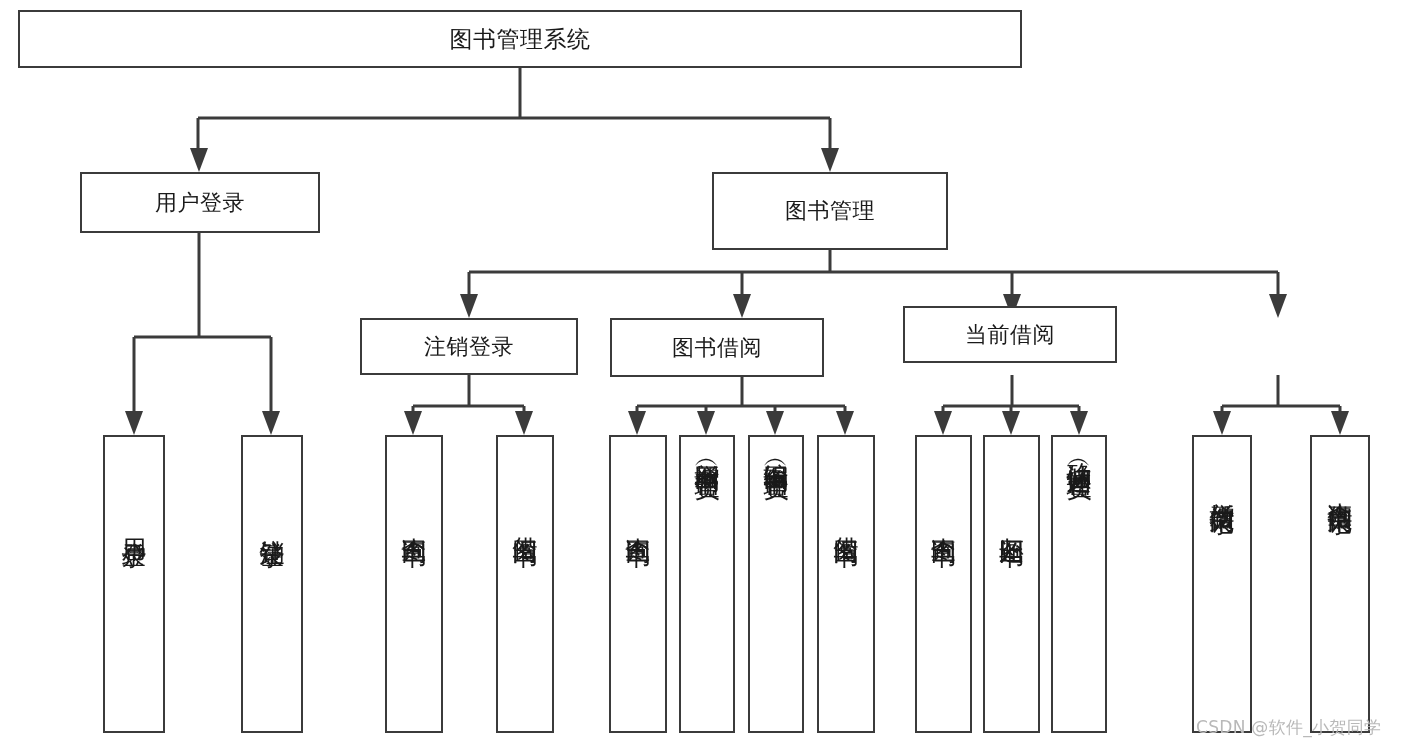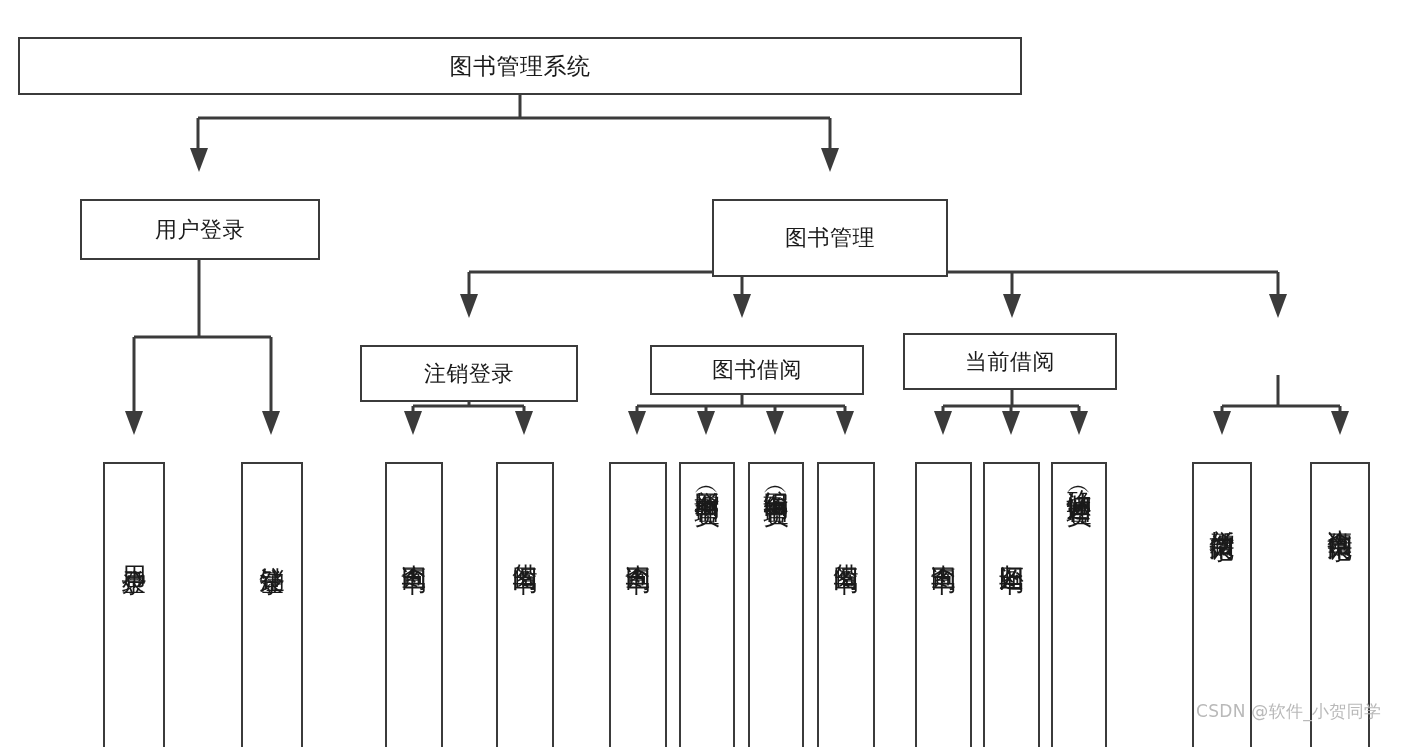--- a/index.html
+++ b/index.html
@@ -25,21 +25,20 @@
   }
   .node {
     position: absolute;
     box-sizing: border-box;
     background: #ffffff;
     border: 2px solid #3b3b3b;
     display: flex;
     align-items: center;
     justify-content: center;
     overflow: hidden;
-    margin-top: 27px;
   }
   .node .label {
     color: #1a1a1a;
     text-align: center;
     line-height: 1.0;
     white-space: nowrap;
   }
   
   .node.horiz .label {
     font-size: 22px;
@@ -159,21 +158,21 @@
   </div>
 
   <div class="node horiz" style="left:712px; top:172px; width:236px; height:78px;">
     <span class="label">图书管理</span>
   </div>
 
   <div class="node horiz" style="left:360px; top:318px; width:218px; height:57px;">
     <span class="label">注销登录</span>
   </div>
 
-  <div class="node horiz" style="left:650px; top:318px; width:214px; height:50px;">
+  <div class="node horiz" style="left:610px; top:318px; width:214px; height:59px;">
     <span class="label">图书借阅</span>
   </div>
 
   <div class="node horiz" style="left:903px; top:306px; width:214px; height:57px;">
     <span class="label">当前借阅</span>
   </div>
 
 
   <div class="node vert" style="left:103px; top:435px; width:62px; height:298px; padding-top:82px;">
     <span class="label">用户登录</span>
@@ -220,15 +219,15 @@
   </div>
 
   <div class="node vert" style="left:1192px; top:435px; width:60px; height:298px; padding-top:45px;">
     <span class="label">新增借阅记录</span>
   </div>
 
   <div class="node vert" style="left:1310px; top:435px; width:60px; height:298px; padding-top:45px;">
     <span class="label">查询借阅记录</span>
   </div>
 
-  <div class="watermark" style="left:1196px; top:700px;">CSDN @软件_小贺同学</div>
+  <div class="watermark" style="left:1196px; top:716px;">CSDN @软件_小贺同学</div>
 
 </div>
 
 </body></html>

